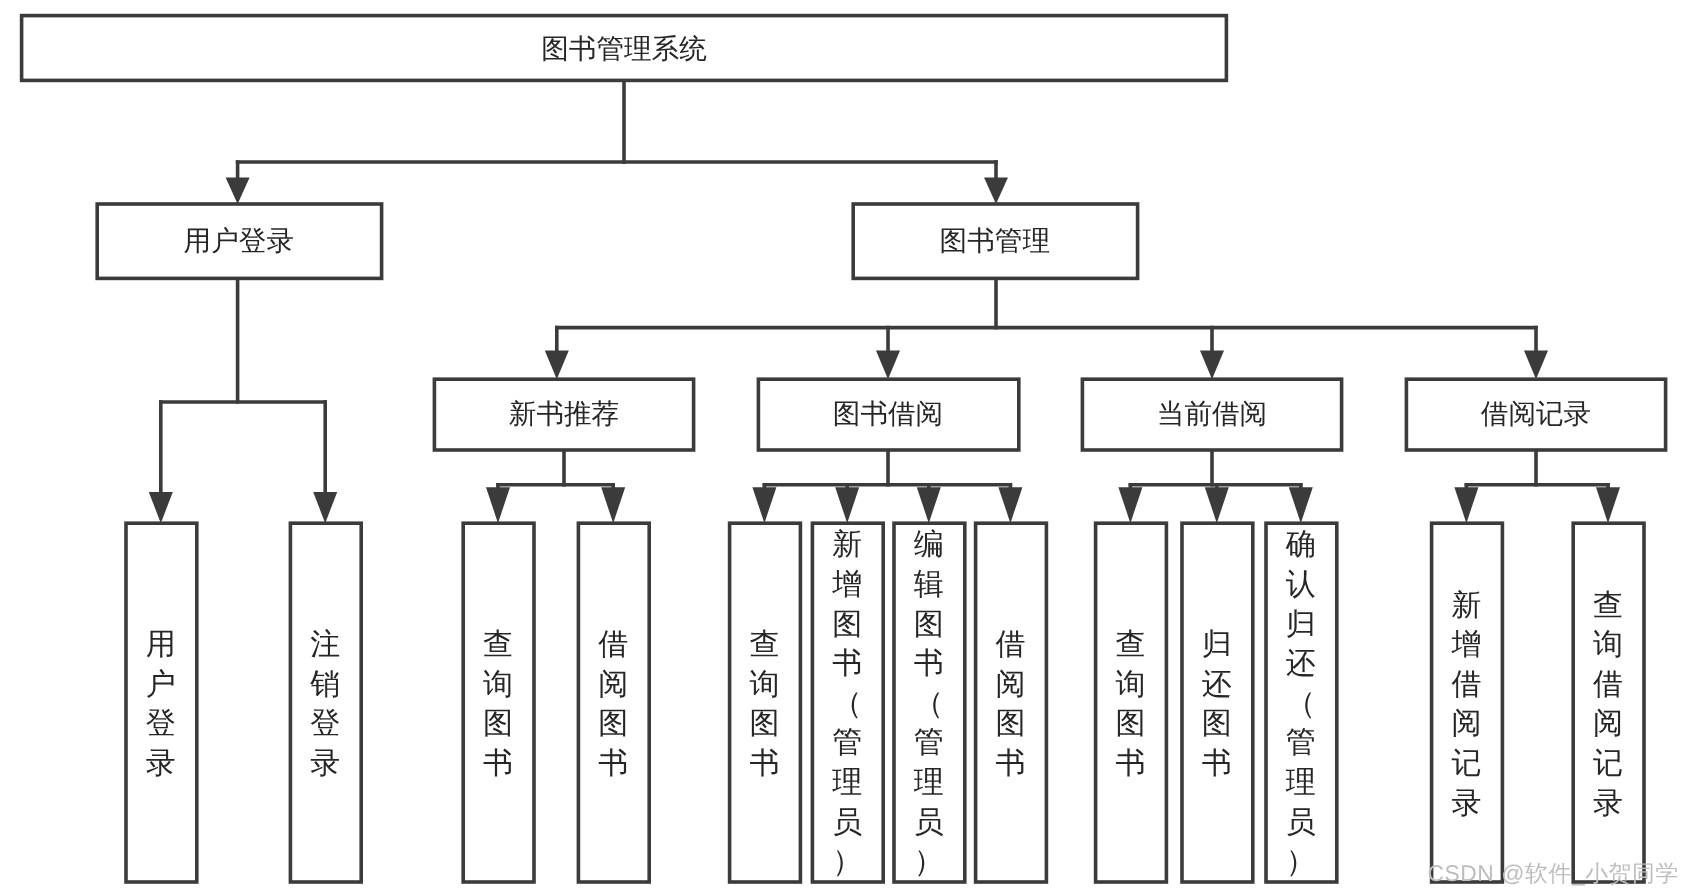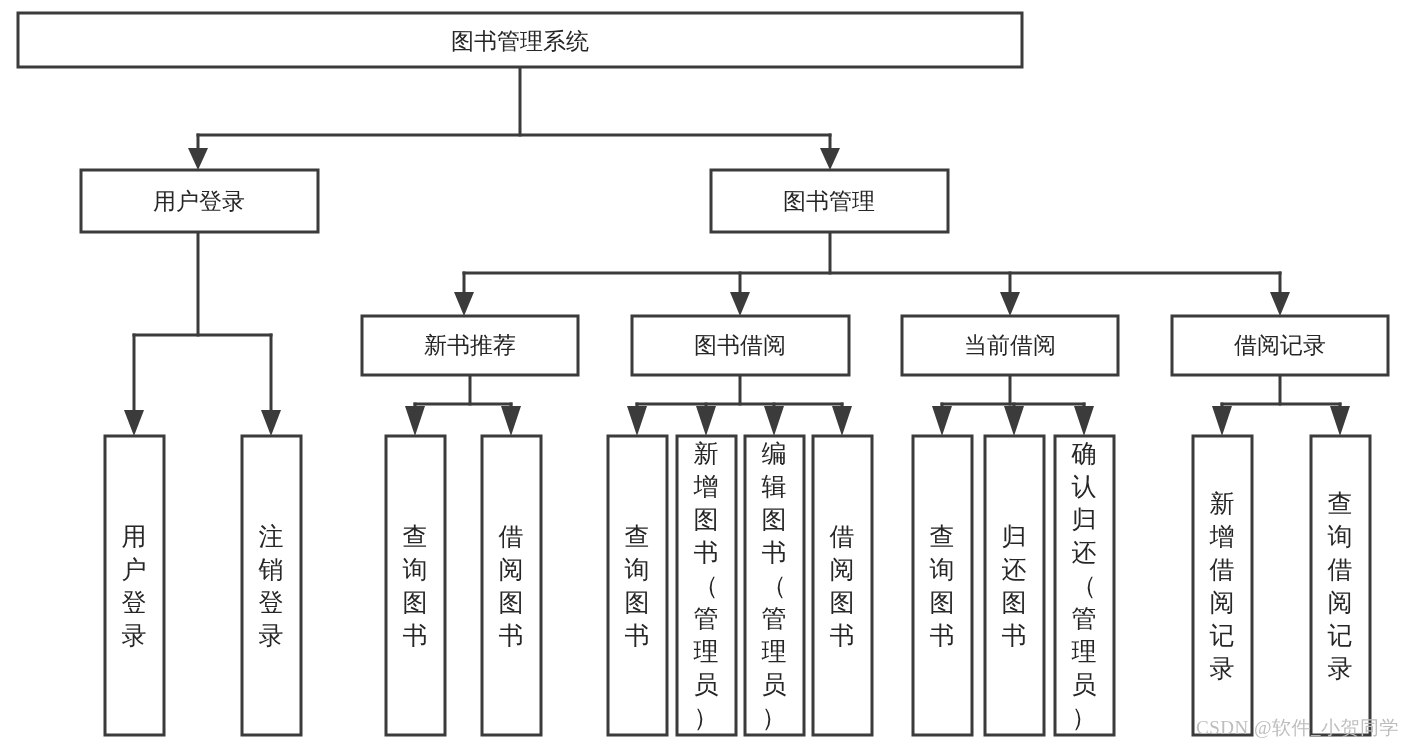--- a/index.html
+++ b/index.html
@@ -47,21 +47,21 @@
     stroke-linecap: square;
   }
   .arrow-head {
     fill: #3b3b3b;
     stroke: none;
   }
   .watermark {
     position: absolute;
     right: 6px;
     bottom: 6px;
-    font-family: Liberation Serif, serif;
+    font-family: Liberation Sans, sans-serif;
     font-size: 19px;
     color: #bdbdbd;
     white-space: nowrap;
     letter-spacing: 0.5px;
     user-select: none;
   }
 </style>
 </head>
 <body>
 

